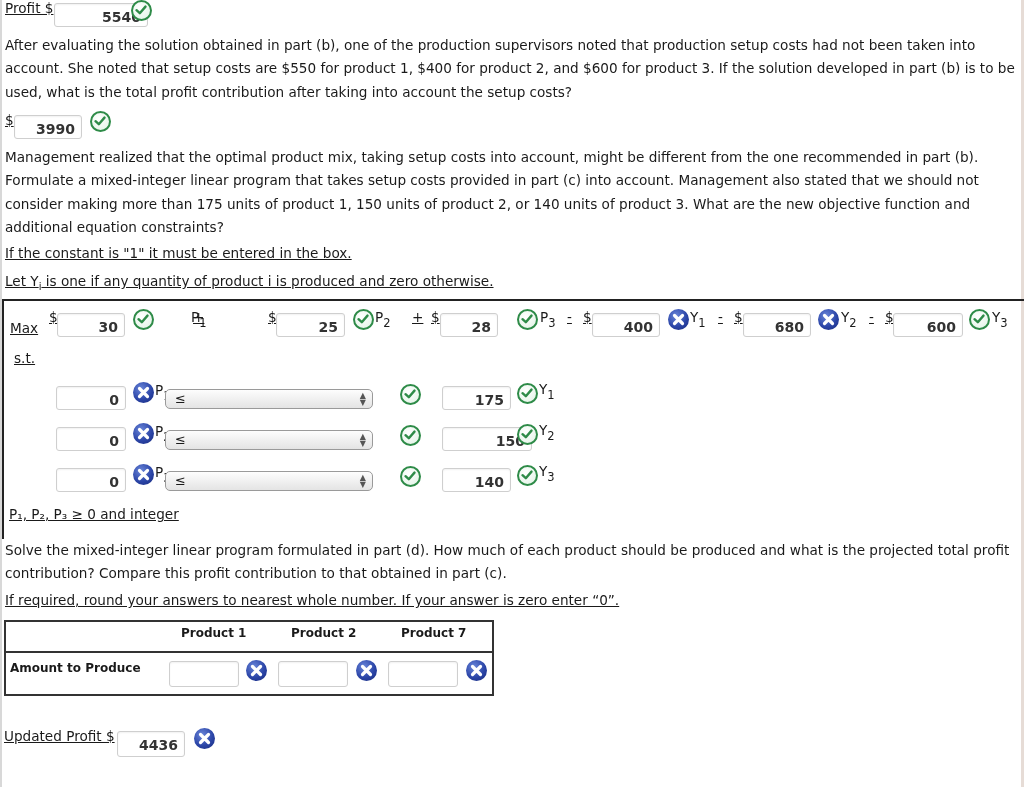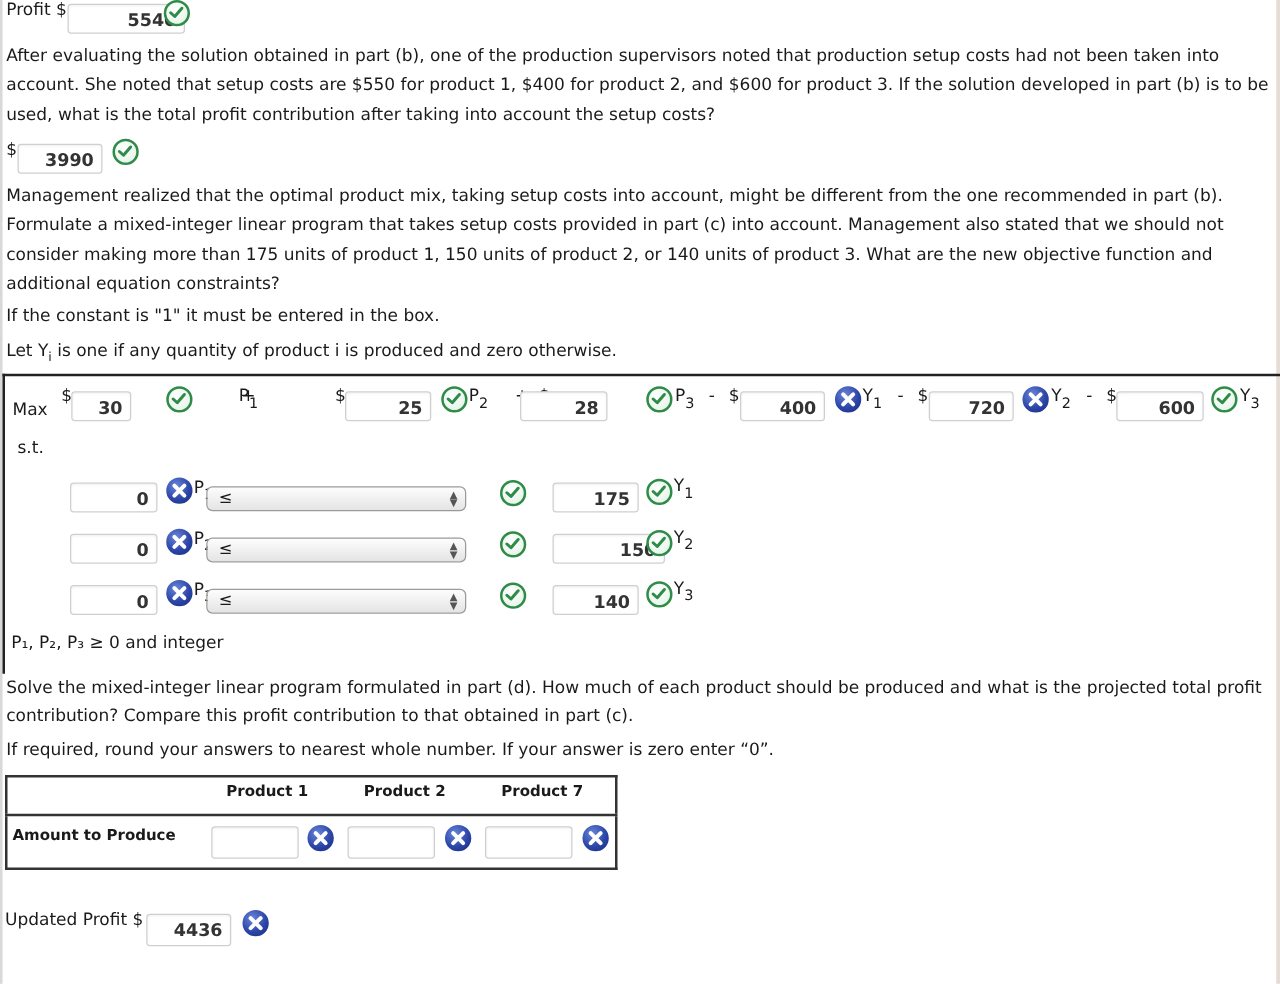--- a/index.html
+++ b/index.html
@@ -5,21 +5,21 @@
   html, body { margin:0; padding:0; }
   body {
     width:1024px; height:787px; overflow:hidden; position:relative;
     background:#ffffff;
     font-family:"DejaVu Sans", "Liberation Sans", sans-serif;
     font-size:13.6px; color:#1a1a1a;
   }
   .left-rule { position:absolute; left:0; top:0; width:2px; height:787px; background:#d8d8d8; }
   .right-rule { position:absolute; right:0; top:0; width:3px; height:787px; background:#e6dcd6; }
   .abs { position:absolute; }
-  .txt { white-space:nowrap; }
+  .txt { white-space:nowrap;text-decoration:underline; }
   .para { position:absolute; left:5px; width:1015px; line-height:23.3px; white-space:normal; }
   .inp {
     position:absolute; height:24px; box-sizing:border-box;
     border:1px solid #cfcfcf; border-radius:3px; background:#fff;
     box-shadow: inset 0 1px 2px rgba(0,0,0,0.06);
     font-weight:bold; font-size:14px; color:#333;
     text-align:right; padding:4px 6px 0 0; line-height:18px;
   }
   .ok, .bad {
     position:absolute; width:21px; height:21px; border-radius:50%; box-sizing:border-box;
@@ -73,61 +73,61 @@
 
 <div class="para" style="top:146px; width:1005px;">Management realized that the optimal product mix, taking setup costs into account, might be different from the one recommended in part (b). Formulate a mixed-integer linear program that takes setup costs provided in part (c) into account. Management also stated that we should not consider making more than 175 units of product 1, 150 units of product 2, or 140 units of product 3. What are the new objective function and additional equation constraints?</div>
 <div class="abs txt" style="left:5px; top:245px;">If the constant is "1" it must be entered in the box.</div>
 <div class="abs txt" style="left:5px; top:273px;"><span>Let Y</span><sub style="font-size:10px;">i</sub><span> is one if any quantity of product i is produced and zero otherwise.</span></div>
 
 <div class="box-frame"></div>
 
 <span class="abs txt" style="left:10px; top:320px;">Max</span>
 
 <span class="abs txt" style="left:49px; top:309px;">$</span>
-<div class="inp" style="left:57px; top:313px; width:48px;">30</div>
+<div class="inp" style="left:57px; top:313px; width:68px;">30</div>
 <span class="ok" style="left:133px; top:309px;">
     <svg width="16" height="16" viewBox="0 0 16 16">
       <path d="M3.5 8.2 L6.8 11.2 L12.5 4.6" fill="none" stroke="#2e8b48" stroke-width="2.4" stroke-linecap="round" stroke-linejoin="round"></path>
     </svg>
   </span>
 <span class="var" style="left:155px; top:309px;margin-left:36px;"><span>P</span><sub>1</sub></span>
 <span class="abs txt" style="left:193px; top:309px;">+</span>
 
 <span class="abs txt" style="left:268px; top:309px;">$</span>
 <div class="inp" style="left:276px; top:313px; width:69px;">25</div>
 <span class="ok" style="left:353px; top:309px;">
     <svg width="16" height="16" viewBox="0 0 16 16">
       <path d="M3.5 8.2 L6.8 11.2 L12.5 4.6" fill="none" stroke="#2e8b48" stroke-width="2.4" stroke-linecap="round" stroke-linejoin="round"></path>
     </svg>
   </span>
 <span class="var" style="left:375px; top:309px;"><span>P</span><sub>2</sub></span>
 <span class="abs txt" style="left:412px; top:309px;">+</span>
 
 <span class="abs txt" style="left:431px; top:309px;">$</span>
-<div class="inp" style="left:416px; top:313px; width:70px;">28</div>
+<div class="inp" style="left:440px; top:313px; width:58px;">28</div>
 <span class="ok" style="left:517px; top:309px;">
     <svg width="16" height="16" viewBox="0 0 16 16">
       <path d="M3.5 8.2 L6.8 11.2 L12.5 4.6" fill="none" stroke="#2e8b48" stroke-width="2.4" stroke-linecap="round" stroke-linejoin="round"></path>
     </svg>
   </span>
 <span class="var" style="left:540px; top:309px;"><span>P</span><sub>3</sub></span>
 <span class="abs txt" style="left:567px; top:309px;">-</span>
 
 <span class="abs txt" style="left:583px; top:309px;">$</span>
 <div class="inp" style="left:592px; top:313px; width:68px;">400</div>
 <span class="bad" style="left:668px; top:309px;">
     <svg width="21" height="21" viewBox="0 0 21 21">
       <path d="M6.5 6.5 L14.5 14.5 M14.5 6.5 L6.5 14.5" stroke="#fff" stroke-width="3.2" stroke-linecap="round"></path>
     </svg>
   </span>
 <span class="var" style="left:690px; top:309px;"><span>Y</span><sub>1</sub></span>
 <span class="abs txt" style="left:718px; top:309px;">-</span>
 
 <span class="abs txt" style="left:734px; top:309px;">$</span>
-<div class="inp" style="left:743px; top:313px; width:68px;">720</div>
+<div class="inp" style="left:743px; top:313px; width:68px;">680</div>
 <span class="bad" style="left:818px; top:309px;">
     <svg width="21" height="21" viewBox="0 0 21 21">
       <path d="M6.5 6.5 L14.5 14.5 M14.5 6.5 L6.5 14.5" stroke="#fff" stroke-width="3.2" stroke-linecap="round"></path>
     </svg>
   </span>
 <span class="var" style="left:841px; top:309px;"><span>Y</span><sub>2</sub></span>
 <span class="abs txt" style="left:869px; top:309px;">-</span>
 
 <span class="abs txt" style="left:885px; top:309px;">$</span>
 <div class="inp" style="left:893px; top:313px; width:70px;">600</div>

